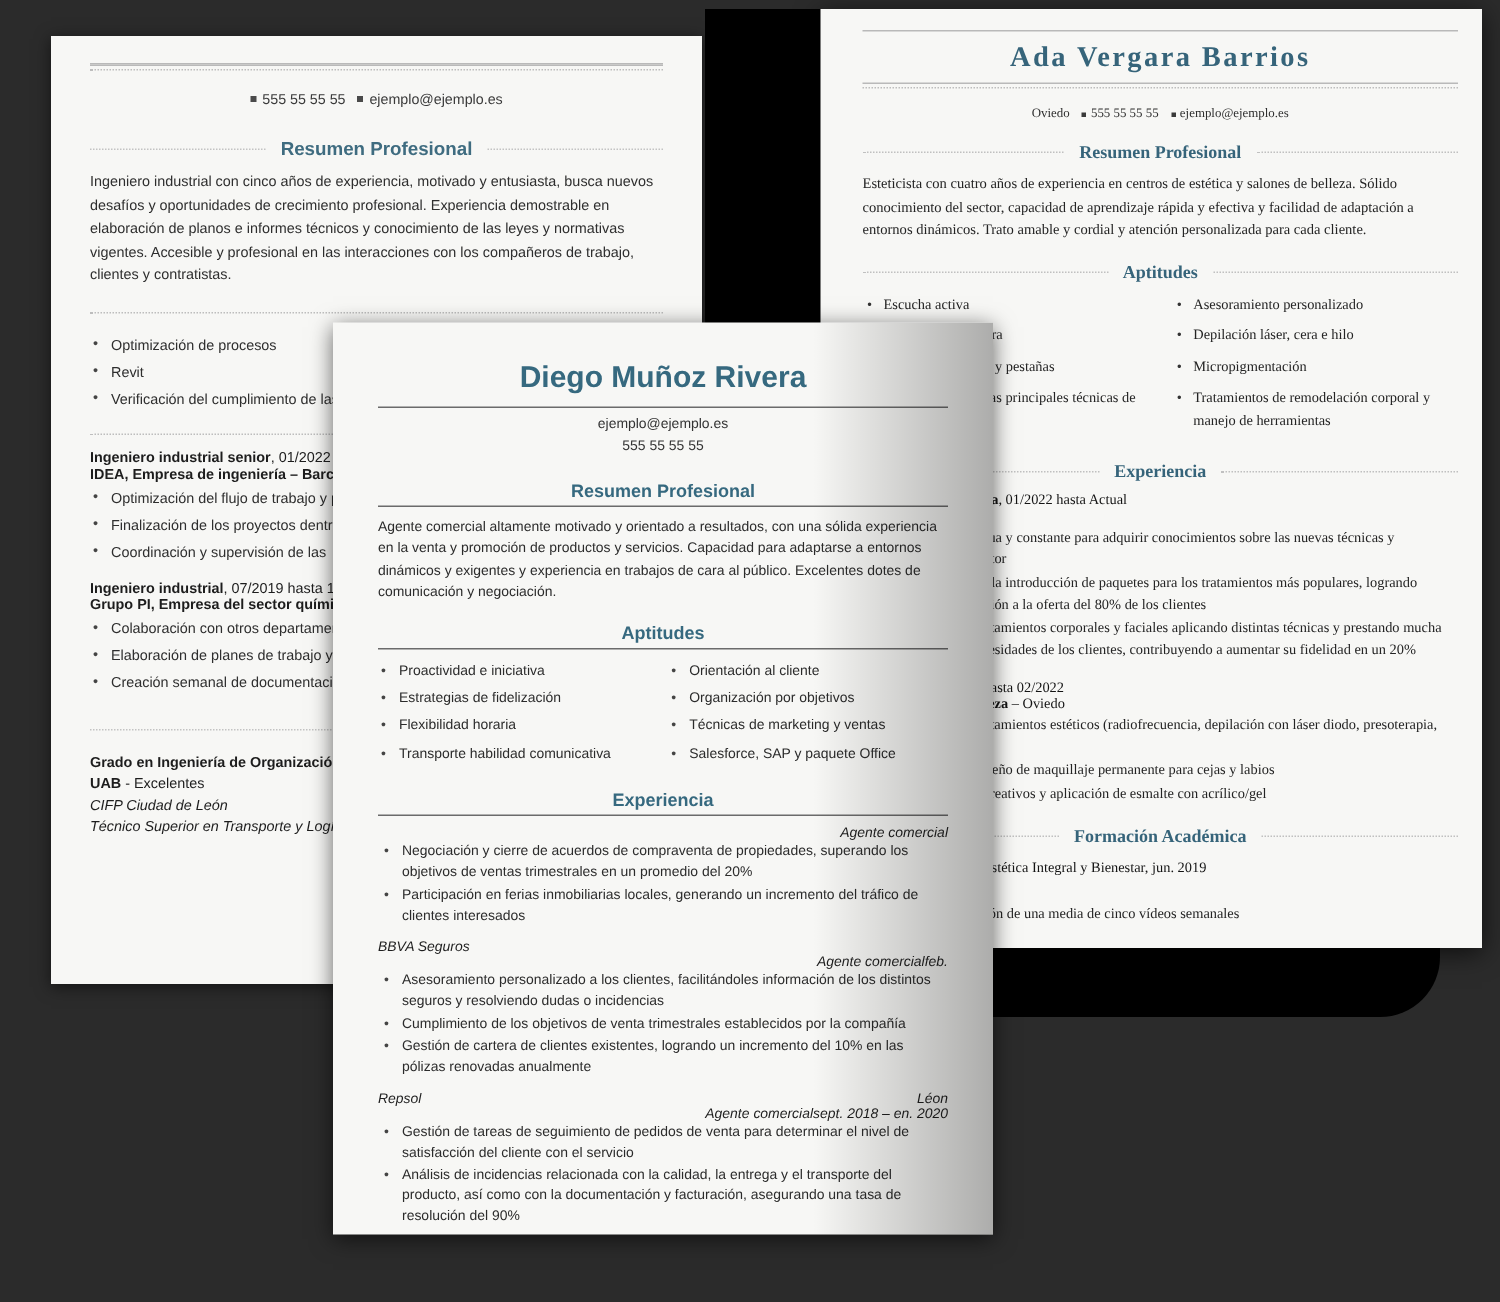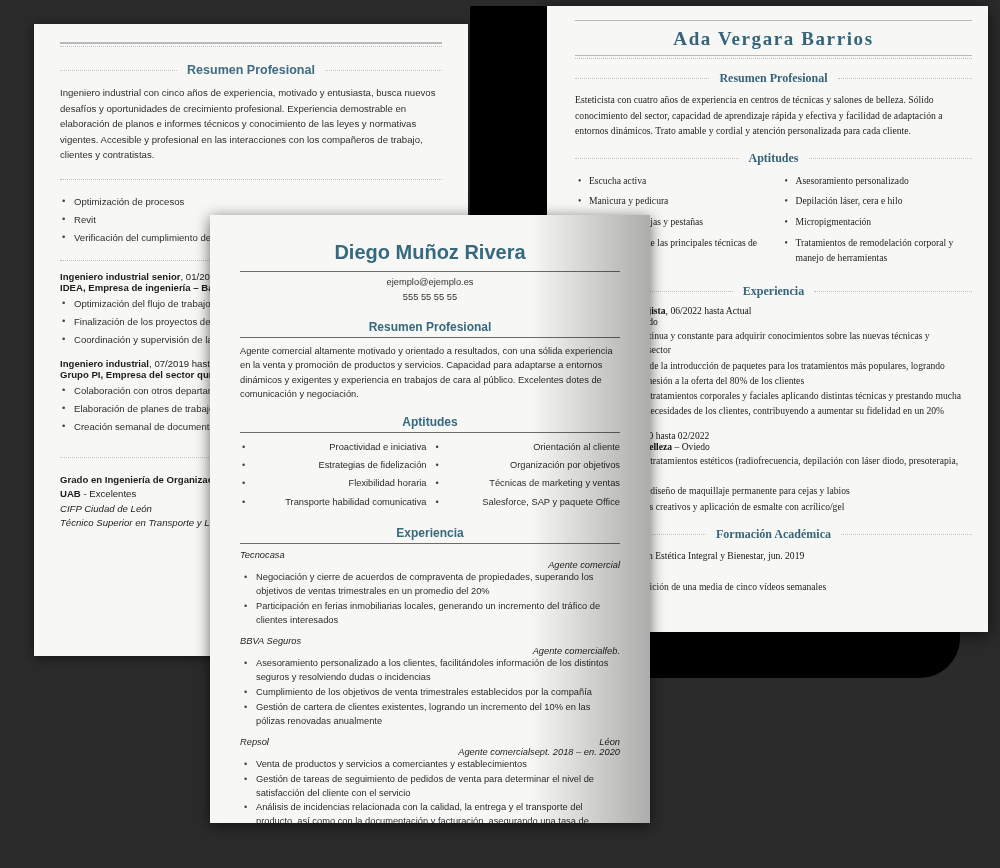--- a/index.html
+++ b/index.html
@@ -63,36 +63,36 @@
   }
   .r1-list li:before { content:"•"; position:absolute; left:2px; top:-1px; color:#444; }
   .job-t { font-size:9.6px; color:#1d1d1d; margin-top:10px; }
   .job-t b { font-weight:bold; }
   .job-sub { font-size:9.6px; color:#1d1d1d; font-weight:bold; }
   .edu-l { font-size:9.6px; color:#1d1d1d; line-height:1.5; }
   .edu-l.it { font-style:italic; font-weight:normal; }
 
   
   #card2 {
-    left:210px; top:215px; width:440px; height:608px;
+    left:222px; top:215px; width:440px; height:608px;
     box-shadow: 0 3px 14px rgba(0,0,0,.6);
   }
   #card2 .inner { padding:20px 30px 12px 30px; }
   .r2-name {
     text-align:center; color:#36697f; font-size:20px; font-weight:bold;
     padding:6px 0 7px;
   }
   .r2-rule { border-top:1px solid #6b6b6b; }
   .r2-contact { text-align:center; font-size:9.3px; color:#333; line-height:1.45; padding:4px 0 2px; }
   .r2-sec {
     text-align:center; color:#36697f; font-size:12px; font-weight:bold;
     margin:13px 0 3px;
   }
   .r2-para { font-size:9.3px; line-height:1.55; color:#2b2b2b; padding-top:6px; }
-  .r2-cols { display:flex; gap:7px; padding-top:7px;text-align:right; }
+  .r2-cols { display:flex; gap:7px; padding-top:7px; }
   .r2-cols ul { list-style:none; flex:1; }
   .r2-cols li { font-size:9.3px; line-height:1.55; color:#2b2b2b; padding-left:14px; position:relative; margin-bottom:4px; }
   .r2-cols li:before { content:"•"; position:absolute; left:2px; color:#444; }
   .r2-exp { padding-top:6px; }
   .r2-org { font-size:9.3px; font-style:italic; color:#1f1f1f; display:flex; justify-content:space-between; }
   .r2-role { font-size:9.3px; font-style:italic; color:#1f1f1f; display:flex; justify-content:flex-end; }
   .r2-ul { list-style:none; margin:1px 0 8px 0; }
   .r2-ul li { font-size:9.3px; line-height:1.5; color:#2b2b2b; padding-left:16px; position:relative; margin-bottom:1px; }
   .r2-ul li:before { content:"•"; position:absolute; left:4px; color:#444; }
 
@@ -139,20 +139,24 @@
 
   <div class="shadow-blk" style="left:470px; top:6px; width:110px; height:240px; border-radius:0 0 0 34px;"></div>
   <div class="shadow-blk" style="left:640px; top:608px; width:320px; height:70px; border-radius:0 0 40px 0;"></div>
 
   <div class="card sans" id="card1">
     <div class="inner">
       <div class="rule-solid"></div>
       <div class="rule-solid"></div>
       <div class="rule-dots" style="margin-top:2px"></div>
 
+      <div class="r1-contact">
+        <span class="sq"></span><span>555 55 55 55</span>
+        &nbsp;&nbsp;<span class="sq"></span><span>ejemplo@ejemplo.es</span>
+      </div>
 
       <div class="sec-head">
         <span class="ln"></span>
         <span class="tx">Resumen Profesional</span>
         <span class="ln"></span>
       </div>
       <div class="r1-para">Ingeniero industrial con cinco años de experiencia, motivado y entusiasta, busca nuevos desafíos y oportunidades de crecimiento profesional. Experiencia demostrable en elaboración de planos e informes técnicos y conocimiento de las leyes y normativas vigentes. Accesible y profesional en las interacciones con los compañeros de trabajo, clientes y contratistas.</div>
 
       <div class="rule-dots" style="margin-top:16px"></div>
       <ul class="r1-list">
@@ -195,27 +199,32 @@
     </div>
   </div>
 
   <div class="card serif" id="card3">
     <div class="inner">
       <div class="rule-solid"></div>
       <div class="r3-name">Ada Vergara Barrios</div>
       <div class="rule-solid"></div>
       <div class="rule-dots" style="margin-top:2px"></div>
 
+      <div class="r3-contact">
+        <span>Oviedo</span>
+        <span class="r3-sqm"></span><span>555 55 55 55</span>
+        <span class="r3-sqm"></span><span>ejemplo@ejemplo.es</span>
+      </div>
 
       <div class="r3-sec">
         <span class="ln"></span>
         <span class="tx">Resumen Profesional</span>
         <span class="ln"></span>
       </div>
-      <div class="r3-para">Esteticista con cuatro años de experiencia en centros de técnicas y salones de belleza. Sólido conocimiento del sector, capacidad de aprendizaje rápida y efectiva y facilidad de adaptación a entornos dinámicos. Trato amable y cordial y atención personalizada para cada cliente.</div>
+      <div class="r3-para">Esteticista con cuatro años de experiencia en centros de estética y salones de belleza. Sólido conocimiento del sector, capacidad de aprendizaje rápida y efectiva y facilidad de adaptación a entornos dinámicos. Trato amable y cordial y atención personalizada para cada cliente.</div>
 
       <div class="r3-sec">
         <span class="ln"></span>
         <span class="tx">Aptitudes</span>
         <span class="ln"></span>
       </div>
       <div class="r3-cols">
         <ul>
           <li>Escucha activa</li>
           <li>Manicura y pedicura</li>
@@ -230,21 +239,21 @@
         </ul>
       </div>
 
       <div class="r3-sec">
         <span class="ln"></span>
         <span class="tx">Experiencia</span>
         <span class="ln"></span>
       </div>
 
       <div class="r3-job">
-        <b>Esteticista y masajista</b>, <span>06/2022 hasta Actual</span>
+        <b>Esteticista y masajista</b>, <span>01/2022 hasta Actual</span>
       </div>
       <div class="r3-org">
         <b>Studio Luz</b> – <span>Oviedo</span>
       </div>
       <ul class="r3-ul">
         <li>Formación continua y constante para adquirir conocimientos sobre las nuevas técnicas y tendencias del sector</li>
         <li>Comunicación de la introducción de paquetes para los tratamientos más populares, logrando obtener una adhesión a la oferta del 80% de los clientes</li>
         <li>Realización de tratamientos corporales y faciales aplicando distintas técnicas y prestando mucha atención a las necesidades de los clientes, contribuyendo a aumentar su fidelidad en un 20%</li>
       </ul>
 
@@ -301,24 +310,20 @@
           <li>Organización por objetivos</li>
           <li>Técnicas de marketing y ventas</li>
           <li>Salesforce, SAP y paquete Office</li>
         </ul>
       </div>
 
       <div class="r2-sec">Experiencia</div>
       <div class="r2-rule"></div>
 
       <div class="r2-exp">
-        <div class="r2-org">
-          <span>Tecnocasa</span>
-          <span></span>
-        </div>
         <div class="r2-role">
           <span>Agente comercial</span>
           <span></span>
         </div>
         <ul class="r2-ul">
           <li>Negociación y cierre de acuerdos de compraventa de propiedades, superando los objetivos de ventas trimestrales en un promedio del 20%</li>
           <li>Participación en ferias inmobiliarias locales, generando un incremento del tráfico de clientes interesados</li>
         </ul>
       </div>
 
@@ -341,21 +346,20 @@
       <div class="r2-exp" style="padding-top:0">
         <div class="r2-org">
           <span>Repsol</span>
           <span>Léon</span>
         </div>
         <div class="r2-role">
           <span>Agente comercial</span>
           <span>sept. 2018 – en. 2020</span>
         </div>
         <ul class="r2-ul">
-          <li>Venta de productos y servicios a comerciantes y establecimientos</li>
           <li>Gestión de tareas de seguimiento de pedidos de venta para determinar el nivel de satisfacción del cliente con el servicio</li>
           <li>Análisis de incidencias relacionada con la calidad, la entrega y el transporte del producto, así como con la documentación y facturación, asegurando una tasa de resolución del 90%</li>
         </ul>
       </div>
 
     </div>
     <div class="fade-right"></div>
   </div>
 
 </div>

